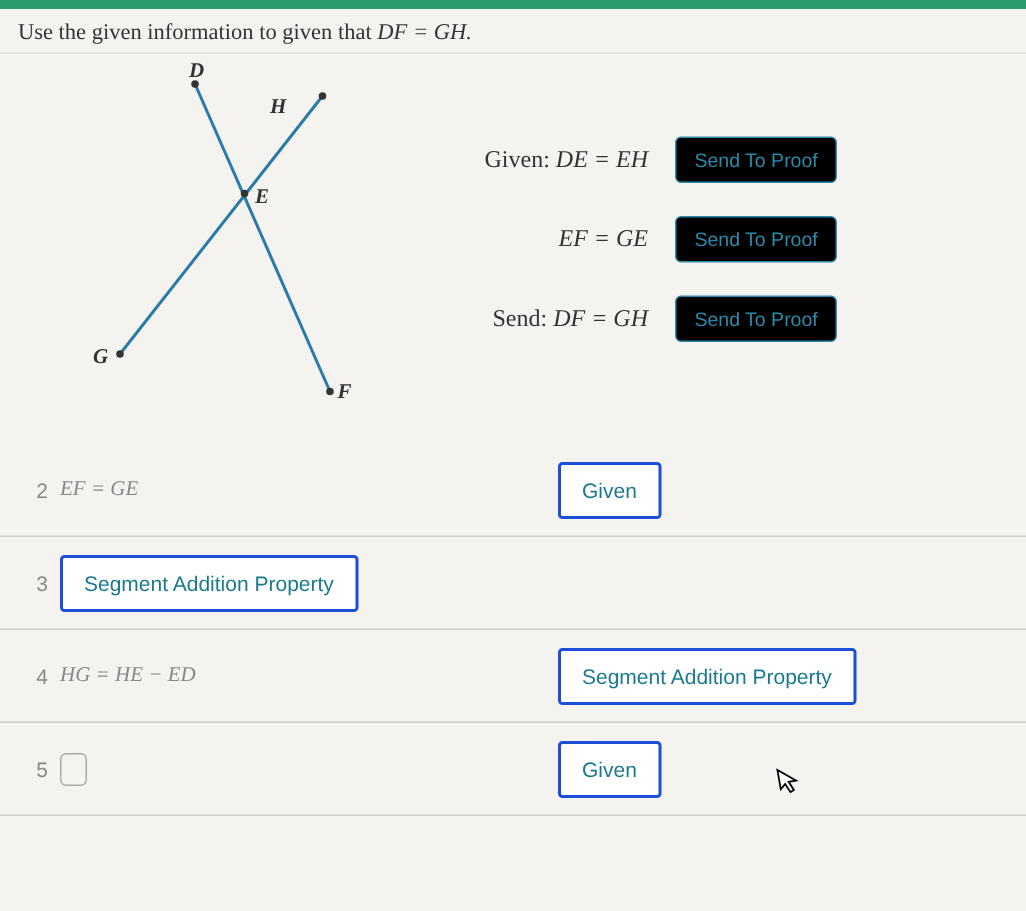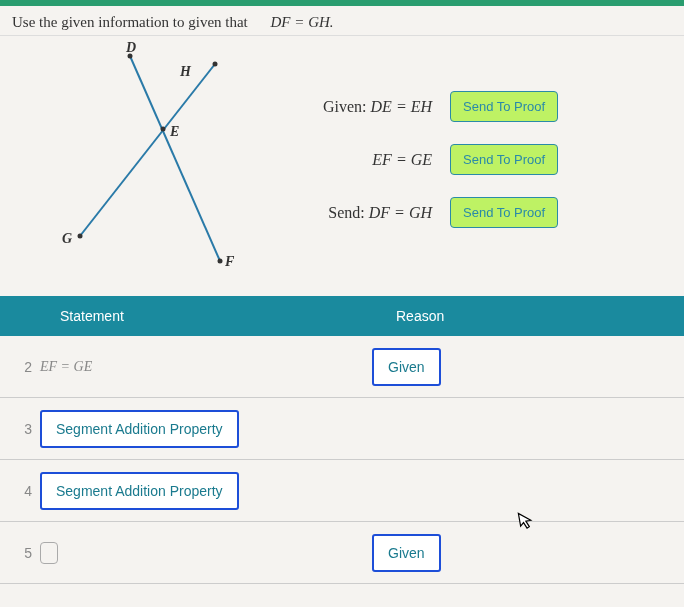--- a/index.html
+++ b/index.html
@@ -15,21 +15,21 @@
       background: #2a9d6f;
       height: 6px;
       width: 100%;
     }
     .prompt {
       padding: 8px 12px 4px;
       font-size: 15px;
       color: #333;
       border-bottom: 1px solid #ddd;
     }
-    .prompt .eq { font-style: italic; margin-left: 19px; }
+    .prompt .eq { font-style: italic; }
     .upper {
       display: flex;
       padding: 10px 20px 20px 20px;
       align-items: flex-start;
     }
     .diagram {
       width: 230px;
       height: 230px;
       position: relative;
     }
@@ -56,21 +56,21 @@
       text-align: right;
       font-size: 16px;
       color: #333;
       padding-right: 18px;
     }
     .gtext .lbl { font-style: normal; margin-left: 24px; }
     .gtext .eq { font-style: italic; text-align: right; }
     .send-btn {
       border: 1px solid #2a8aa8;
       color: #2a8aa8;
-      background: #bef264;
+      background: #000000;
       border-radius: 4px;
       padding: 7px 12px;
       font-size: 13px;
       font-family: Arial, sans-serif;
       cursor: pointer;
     }
     .proof-table {
       width: 100%;
       font-family: Arial, sans-serif;
     }
@@ -181,42 +181,39 @@
     <div class="grow">
       <div class="gtext">
         <span class="lbl">Send: </span><span class="eq">DF = GH</span>
       </div>
       <button class="send-btn">Send To Proof</button>
     </div>
   </div>
 </div>
 
 <div class="proof-table">
-  <div class="thead">
-    <div class="th stmt">Statement</div>
-    <div class="th reason">Reason</div>
-  </div>
 
   <div class="trow">
     <div class="tcell num">2</div>
     <div class="tcell stmt">EF = GE</div>
     <div class="tcell reason">
       <span class="reason-box">Given</span>
     </div>
   </div>
 
   <div class="trow">
     <div class="tcell num">3</div>
     <div class="tcell reason">
       <span class="reason-box">Segment Addition Property</span>
     </div>
   </div>
 
   <div class="trow">
     <div class="tcell num">4</div>
+    <div class="tcell stmt">HG = HE − ED</div>
     <div class="tcell reason">
       <span class="reason-box">Segment Addition Property</span>
     </div>
   </div>
 
   <div class="trow">
     <div class="tcell num">5</div>
     <div class="tcell stmt">
       <span class="input-slot"></span>
     </div>

